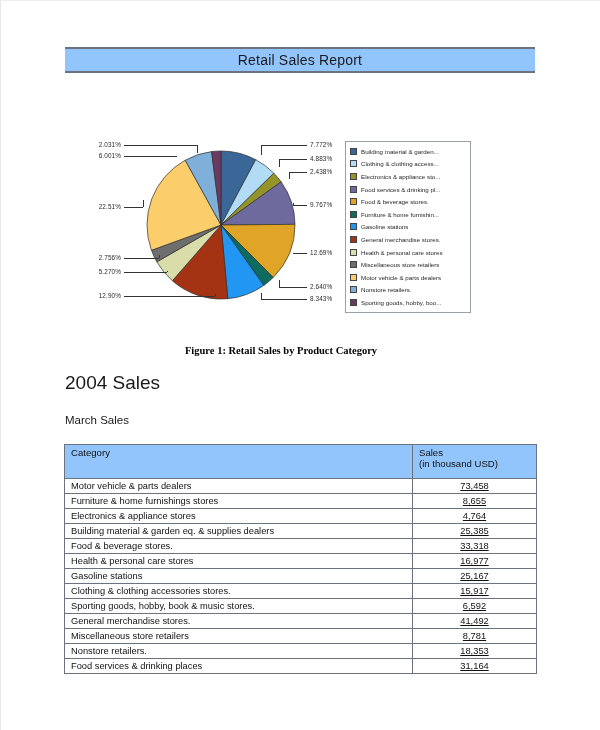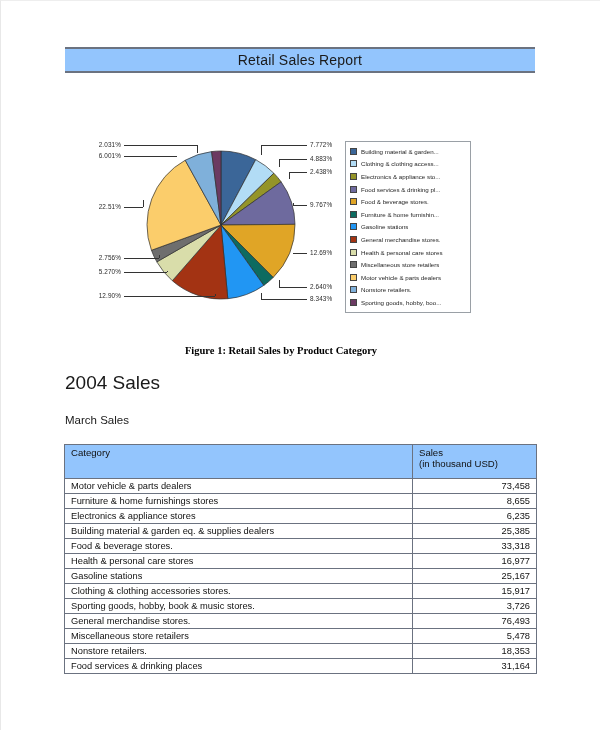--- a/index.html
+++ b/index.html
@@ -169,21 +169,21 @@
     vertical-align: top;
     height: 34px;
     font-size: 9.6px;
   }
   th.col-cat { width: 348px; margin-left: 11px; }
   th.col-sales { width: 124px; }
   table.sales-table tbody td {
     height: 15px;
   }
   td.cat { text-align: left; }
-  td.val { text-align: right; padding-right: 8px; }
+  td.val { text-align: center; padding-right: 8px; text-decoration: underline; }
   .hdr-line2 { display: block; }
 </style>
 </head>
 <body>
 
 <div class="page">
 
   <div class="title-bar">
     <span>Retail Sales Report</span>
   </div>
@@ -325,21 +325,21 @@
         <tr>
           <td class="cat">Motor vehicle &amp; parts dealers</td>
           <td class="val">73,458</td>
         </tr>
         <tr>
           <td class="cat">Furniture &amp; home furnishings stores</td>
           <td class="val">8,655</td>
         </tr>
         <tr>
           <td class="cat">Electronics &amp; appliance stores</td>
-          <td class="val">6,235</td>
+          <td class="val">4,764</td>
         </tr>
         <tr>
           <td class="cat">Building material &amp; garden eq. &amp; supplies dealers</td>
           <td class="val">25,385</td>
         </tr>
         <tr>
           <td class="cat">Food &amp; beverage stores.</td>
           <td class="val">33,318</td>
         </tr>
         <tr>
@@ -349,29 +349,29 @@
         <tr>
           <td class="cat">Gasoline stations</td>
           <td class="val">25,167</td>
         </tr>
         <tr>
           <td class="cat">Clothing &amp; clothing accessories stores.</td>
           <td class="val">15,917</td>
         </tr>
         <tr>
           <td class="cat">Sporting goods, hobby, book &amp; music stores.</td>
-          <td class="val">3,726</td>
+          <td class="val">6,592</td>
         </tr>
         <tr>
           <td class="cat">General merchandise stores.</td>
-          <td class="val">76,493</td>
+          <td class="val">41,492</td>
         </tr>
         <tr>
           <td class="cat">Miscellaneous store retailers</td>
-          <td class="val">5,478</td>
+          <td class="val">8,781</td>
         </tr>
         <tr>
           <td class="cat">Nonstore retailers.</td>
           <td class="val">18,353</td>
         </tr>
         <tr>
           <td class="cat">Food services &amp; drinking places</td>
           <td class="val">31,164</td>
         </tr>
       </tbody>

